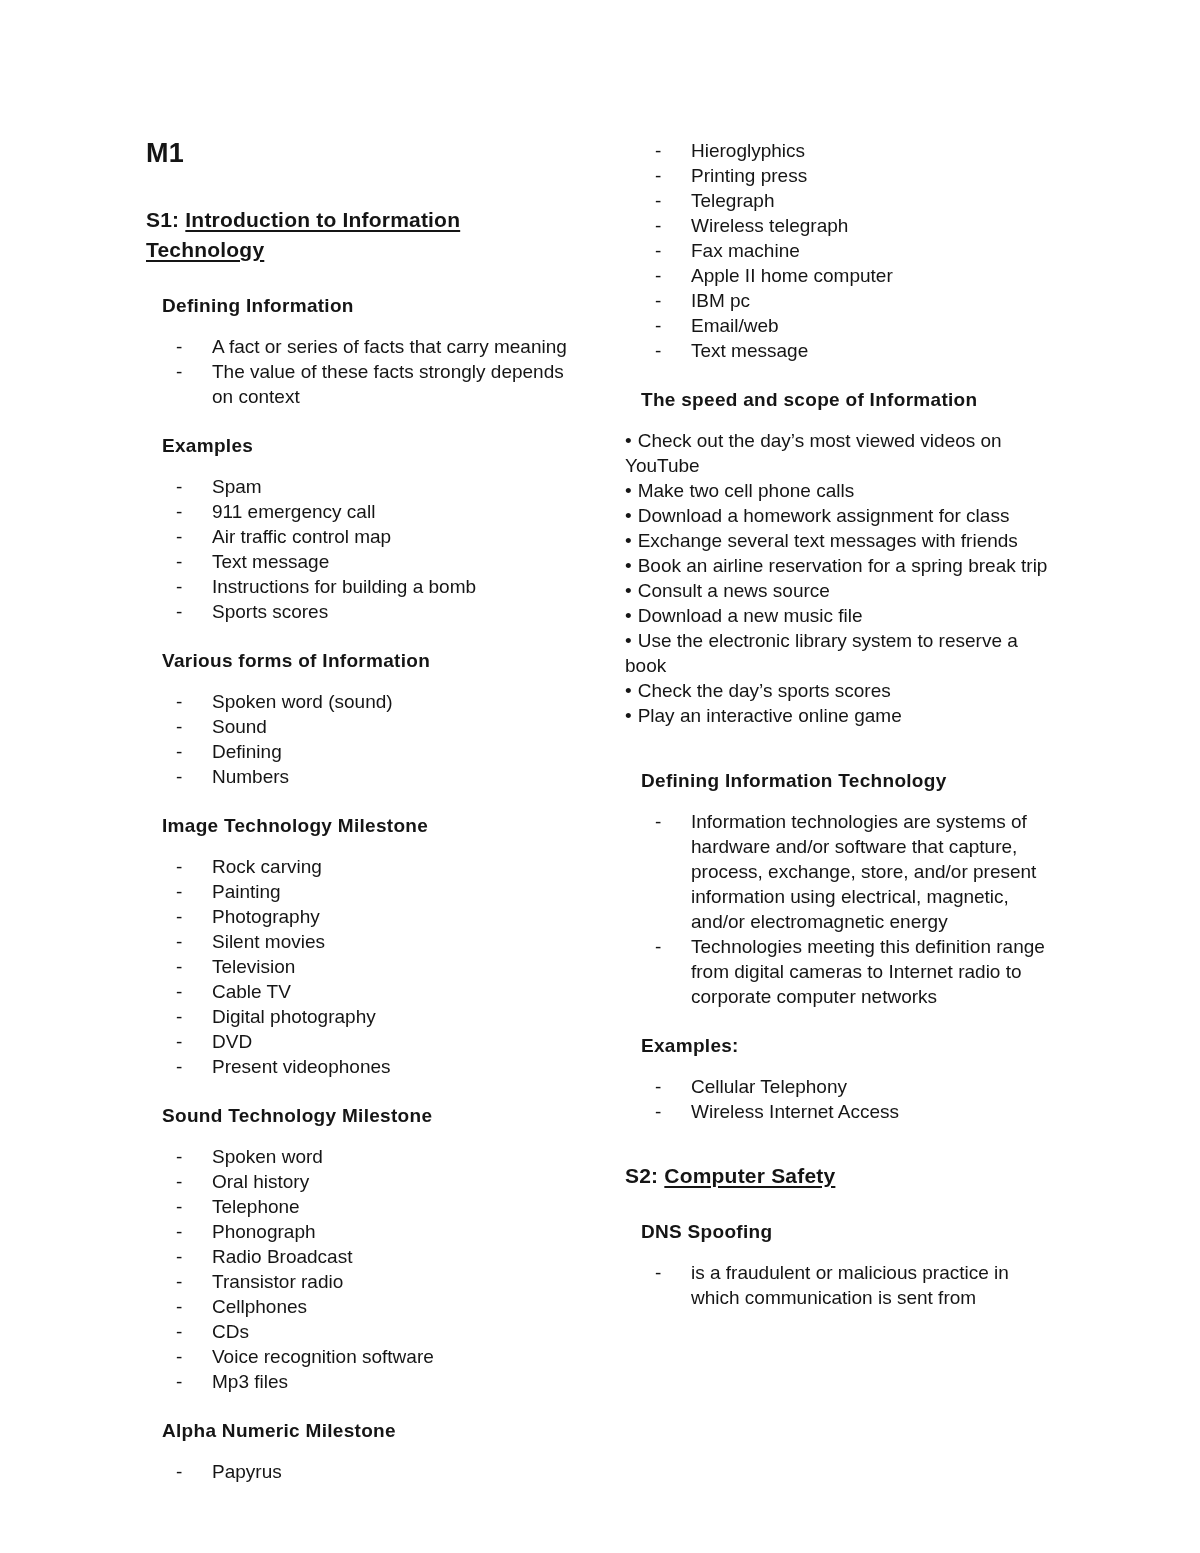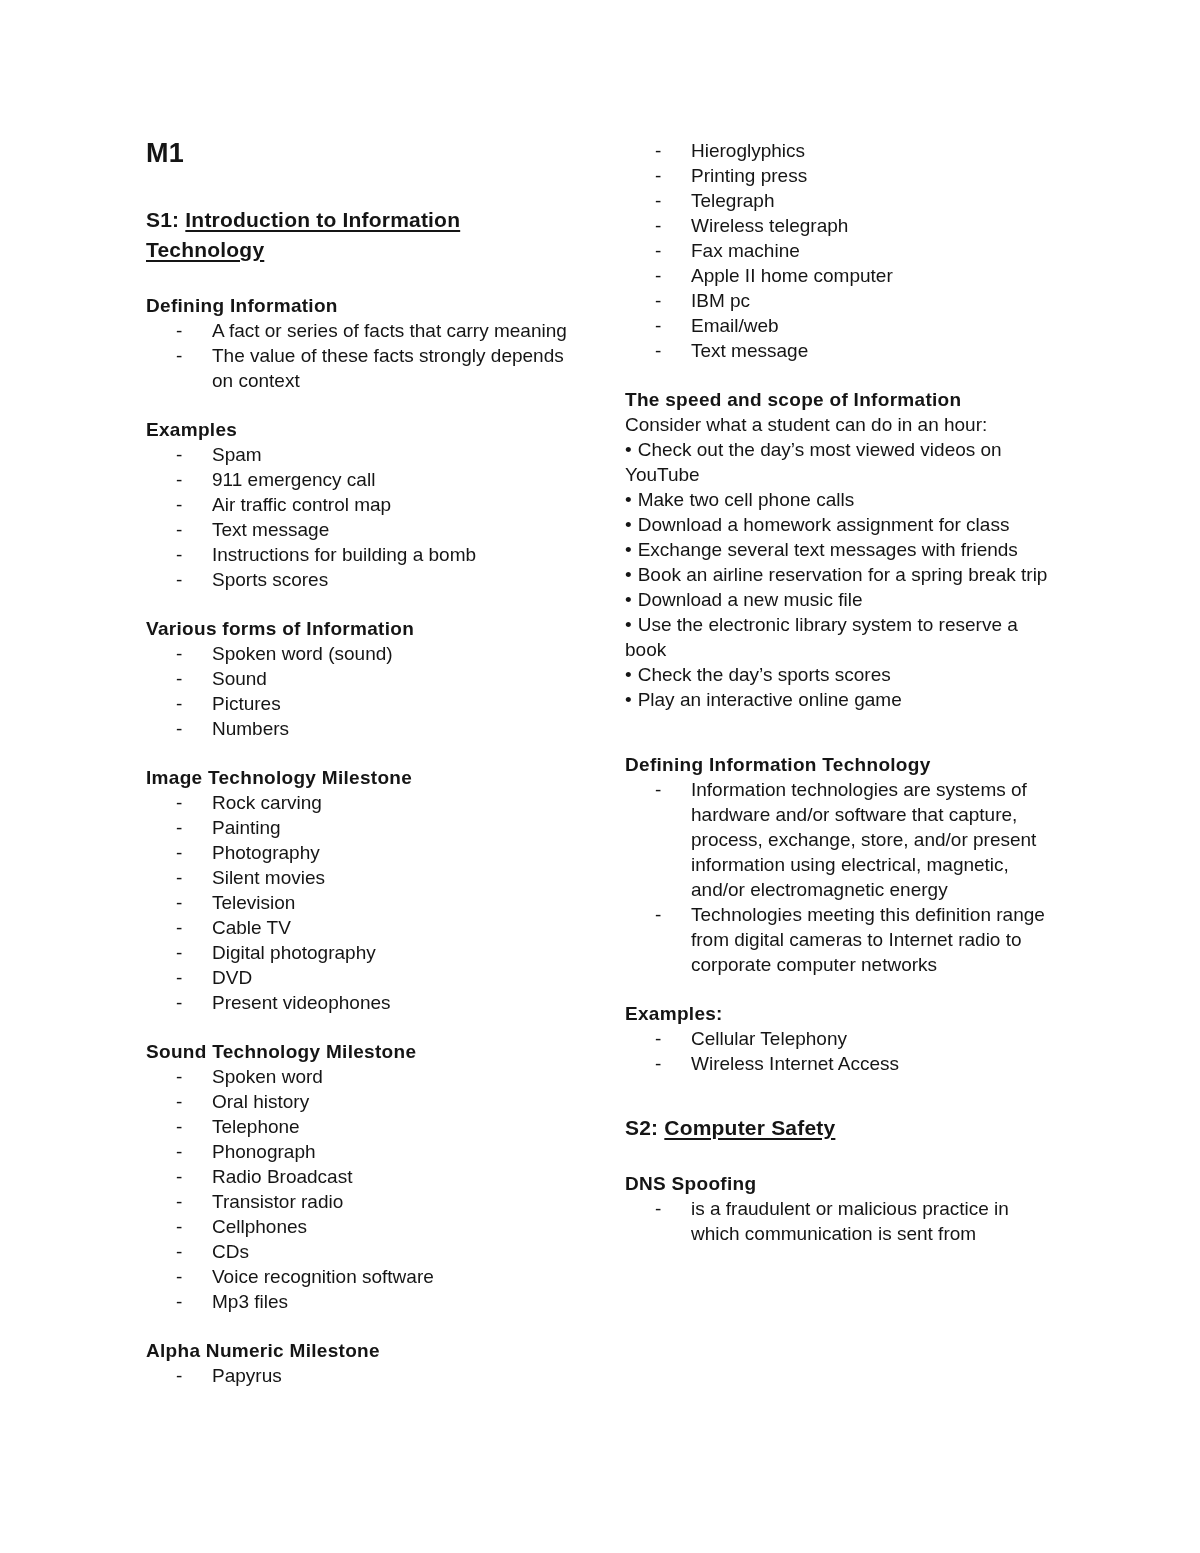--- a/index.html
+++ b/index.html
@@ -6,21 +6,21 @@
   body {
     width: 1200px;
     height: 1553px;
     background: #ffffff;
     color: #151515;
     font-family: "Liberation Sans", "DejaVu Sans", sans-serif;
     font-size: 19px;
     line-height: 25px;
     overflow: hidden;
   }
-  h1, h2, h3, p { margin: 0; font-size: inherit; font-weight: inherit; }
+  h1, h2, h3, p { margin: 16px; font-size: inherit; font-weight: inherit; }
 
   .page {
     box-sizing: border-box;
     width: 1200px;
     height: 1553px;
     padding: 138px 144px 40px 146px;
   }
   .columns {
     display: flex;
     gap: 48px;
@@ -79,21 +79,21 @@
           <div class="dash-item"><span class="dash-marker">-</span><span class="item-text">911 emergency call</span></div>
           <div class="dash-item"><span class="dash-marker">-</span><span class="item-text">Air traffic control map</span></div>
           <div class="dash-item"><span class="dash-marker">-</span><span class="item-text">Text message</span></div>
           <div class="dash-item"><span class="dash-marker">-</span><span class="item-text">Instructions for building a bomb</span></div>
           <div class="dash-item"><span class="dash-marker">-</span><span class="item-text">Sports scores</span></div>
         </div>
         <h3 class="heading">Various forms of Information</h3>
         <div class="dash-list">
           <div class="dash-item"><span class="dash-marker">-</span><span class="item-text">Spoken word (sound)</span></div>
           <div class="dash-item"><span class="dash-marker">-</span><span class="item-text">Sound</span></div>
-          <div class="dash-item"><span class="dash-marker">-</span><span class="item-text">Pictures</span></div>
+          <div class="dash-item"><span class="dash-marker">-</span><span class="item-text">Defining</span></div>
           <div class="dash-item"><span class="dash-marker">-</span><span class="item-text">Numbers</span></div>
         </div>
         <h3 class="heading">Image Technology Milestone</h3>
         <div class="dash-list">
           <div class="dash-item"><span class="dash-marker">-</span><span class="item-text">Rock carving</span></div>
           <div class="dash-item"><span class="dash-marker">-</span><span class="item-text">Painting</span></div>
           <div class="dash-item"><span class="dash-marker">-</span><span class="item-text">Photography</span></div>
           <div class="dash-item"><span class="dash-marker">-</span><span class="item-text">Silent movies</span></div>
           <div class="dash-item"><span class="dash-marker">-</span><span class="item-text">Television</span></div>
           <div class="dash-item"><span class="dash-marker">-</span><span class="item-text">Cable TV</span></div>
@@ -125,27 +125,27 @@
           <div class="dash-item"><span class="dash-marker">-</span><span class="item-text">Printing press</span></div>
           <div class="dash-item"><span class="dash-marker">-</span><span class="item-text">Telegraph</span></div>
           <div class="dash-item"><span class="dash-marker">-</span><span class="item-text">Wireless telegraph</span></div>
           <div class="dash-item"><span class="dash-marker">-</span><span class="item-text">Fax machine</span></div>
           <div class="dash-item"><span class="dash-marker">-</span><span class="item-text">Apple II home computer</span></div>
           <div class="dash-item"><span class="dash-marker">-</span><span class="item-text">IBM pc</span></div>
           <div class="dash-item"><span class="dash-marker">-</span><span class="item-text">Email/web</span></div>
           <div class="dash-item"><span class="dash-marker">-</span><span class="item-text">Text message</span></div>
         </div>
         <h3 class="heading">The speed and scope of Information</h3>
-        <p class="paragraph">Consider what a student can do in an hour:</p>
         <div class="bullet-list">
           <div class="bullet-item"><span class="bullet-marker">•</span><span class="item-text">Check out the day’s most viewed videos on YouTube</span></div>
           <div class="bullet-item"><span class="bullet-marker">•</span><span class="item-text">Make two cell phone calls</span></div>
           <div class="bullet-item"><span class="bullet-marker">•</span><span class="item-text">Download a homework assignment for class</span></div>
           <div class="bullet-item"><span class="bullet-marker">•</span><span class="item-text">Exchange several text messages with friends</span></div>
           <div class="bullet-item"><span class="bullet-marker">•</span><span class="item-text">Book an airline reservation for a spring break trip</span></div>
+          <div class="bullet-item"><span class="bullet-marker">•</span><span class="item-text">Consult a news source</span></div>
           <div class="bullet-item"><span class="bullet-marker">•</span><span class="item-text">Download a new music file</span></div>
           <div class="bullet-item"><span class="bullet-marker">•</span><span class="item-text">Use the electronic library system to reserve a book</span></div>
           <div class="bullet-item"><span class="bullet-marker">•</span><span class="item-text">Check the day’s sports scores</span></div>
           <div class="bullet-item"><span class="bullet-marker">•</span><span class="item-text">Play an interactive online game</span></div>
         </div>
         <h3 class="heading">Defining Information Technology</h3>
         <div class="dash-list">
           <div class="dash-item"><span class="dash-marker">-</span><span class="item-text">Information technologies are systems of hardware and/or software that capture, process, exchange, store, and/or present information using electrical, magnetic, and/or electromagnetic energy</span></div>
           <div class="dash-item"><span class="dash-marker">-</span><span class="item-text">Technologies meeting this definition range from digital cameras to Internet radio to corporate computer networks</span></div>
         </div>

